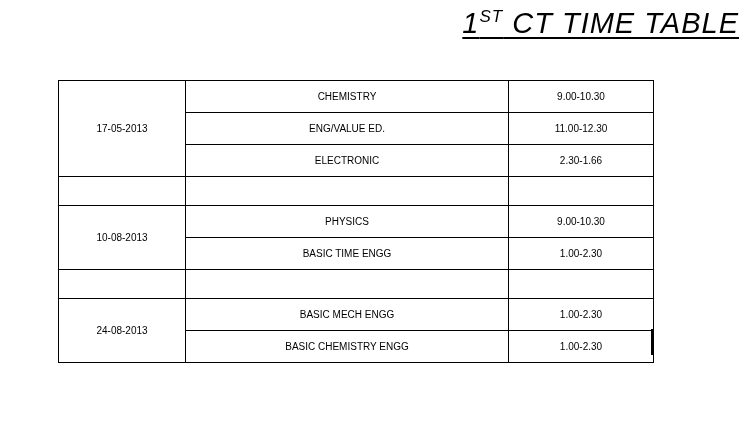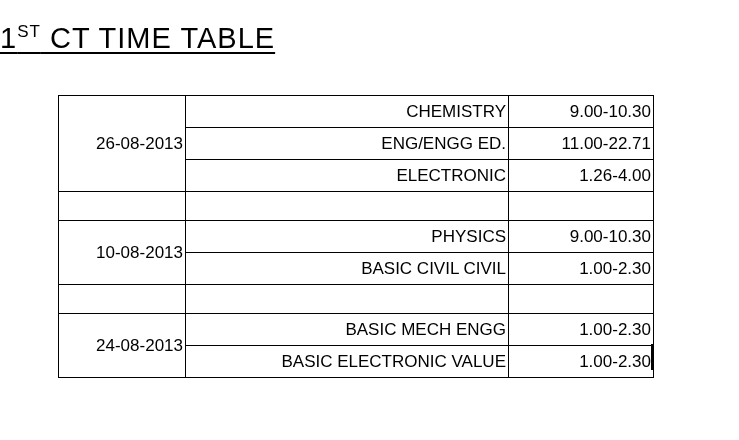--- a/index.html
+++ b/index.html
@@ -13,27 +13,28 @@
     font-family: "Liberation Sans", sans-serif;
     color: #000000;
     overflow: hidden;
   }
   .page {
     position: relative;
     width: 739px;
     height: 440px;
   }
   .title {
-    text-align: left;
+    text-align: right;
     font-size: 29px;
     font-weight: normal;
     letter-spacing: 1px;
-    margin: 21px 0 0 0;
+    margin: 6px 0 0 0;
     padding: 0;
     line-height: 34px;
+    font-style: italic;
   }
   .title .underlined {
     text-decoration: underline;
     text-underline-offset: 4px;
   }
   .title sup {
     font-size: 17px;
     vertical-align: super;
     line-height: 0;
   }
@@ -44,22 +45,22 @@
     width: 580px;
   }
   table.timetable {
     border-collapse: collapse;
     width: 580px;
     table-layout: fixed;
   }
   table.timetable td {
     border: 1px solid #000000;
     height: 31px;
-    font-size: 17px;
-    text-align: right;
+    font-size: 10px;
+    text-align: center;
     vertical-align: middle;
     padding: 0 2px;
     font-family: "Liberation Sans", sans-serif;
   }
   td.date-cell {
     width: 122px;
   }
   td.subject-cell {
     width: 318px;
   }
@@ -85,62 +86,62 @@
 
   <h1 class="title">
     <span class="underlined"><span>1</span><sup>ST</sup><span> CT  TIME TABLE</span></span>
   </h1>
 
   <div class="table-wrap">
     <table class="timetable">
       <tbody>
 
         <tr>
-          <td class="date-cell" rowspan="3">26-08-2013</td>
+          <td class="date-cell" rowspan="3">17-05-2013</td>
           <td class="subject-cell">CHEMISTRY</td>
           <td class="time-cell">9.00-10.30</td>
         </tr>
         <tr>
-          <td class="subject-cell">ENG/ENGG ED.</td>
-          <td class="time-cell">11.00-22.71</td>
+          <td class="subject-cell">ENG/VALUE ED.</td>
+          <td class="time-cell">11.00-12.30</td>
         </tr>
         <tr>
           <td class="subject-cell">ELECTRONIC</td>
-          <td class="time-cell">1.26-4.00</td>
+          <td class="time-cell">2.30-1.66</td>
         </tr>
 
         <tr class="spacer-row">
           <td class="date-cell"></td>
           <td class="subject-cell"></td>
           <td class="time-cell"></td>
         </tr>
 
         <tr>
           <td class="date-cell" rowspan="2">10-08-2013</td>
           <td class="subject-cell">PHYSICS</td>
           <td class="time-cell">9.00-10.30</td>
         </tr>
         <tr>
-          <td class="subject-cell">BASIC CIVIL CIVIL</td>
+          <td class="subject-cell">BASIC TIME ENGG</td>
           <td class="time-cell">1.00-2.30</td>
         </tr>
 
         <tr class="spacer-row">
           <td class="date-cell"></td>
           <td class="subject-cell"></td>
           <td class="time-cell"></td>
         </tr>
 
         <tr>
           <td class="date-cell" rowspan="2">24-08-2013</td>
           <td class="subject-cell">BASIC MECH ENGG</td>
           <td class="time-cell">1.00-2.30</td>
         </tr>
         <tr>
-          <td class="subject-cell">BASIC ELECTRONIC VALUE</td>
+          <td class="subject-cell">BASIC CHEMISTRY ENGG</td>
           <td class="time-cell">1.00-2.30</td>
         </tr>
 
       </tbody>
     </table>
   </div>
 
   <div class="edge-mark"></div>
 
 </div>

